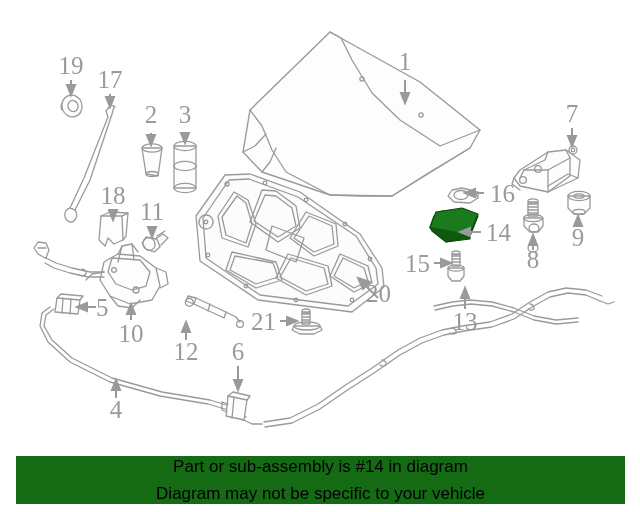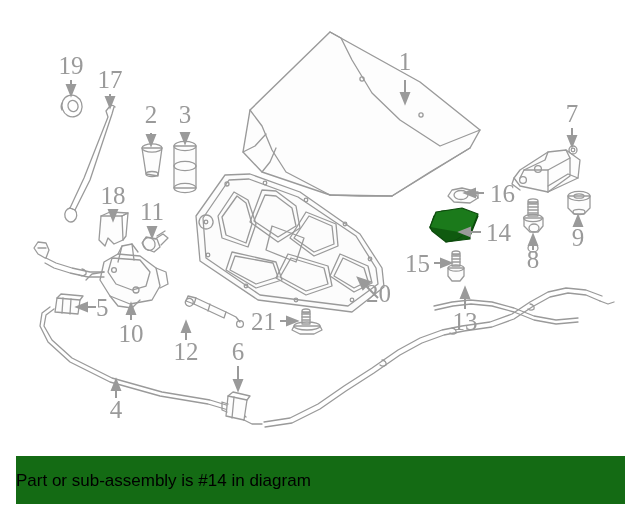--- a/index.html
+++ b/index.html
@@ -29,21 +29,21 @@
     display: block;
   }
   .banner {
     position: absolute;
     left: 16px;
     top: 456px;
     width: 609px;
     height: 48px;
     background: #146b14;
     display: flex;
-    flex-direction: row;
+    flex-direction: column;
     align-items: center;
     justify-content: space-between;
     box-sizing: border-box;
   }
   .banner-line {
     color: #000000;
     font-family: "Liberation Sans", sans-serif;
     font-size: 17px;
     line-height: 21px;
     text-align: center;
@@ -404,15 +404,16 @@
       <text class="callout-text" x="113" y="204" text-anchor="middle">18</text>
       <text class="callout-text" x="71" y="74" text-anchor="middle">19</text>
       <text class="callout-text" x="366" y="302" text-anchor="start">20</text>
       <text class="callout-text" x="276" y="330" text-anchor="end">21</text>
     </g>
 
   </svg>
 
   <div class="banner">
     <div class="banner-line">Part or sub-assembly is #14 in diagram</div>
+    <div class="banner-line">Diagram may not be specific to your vehicle</div>
   </div>
 
 </div>
 
 </body></html>

